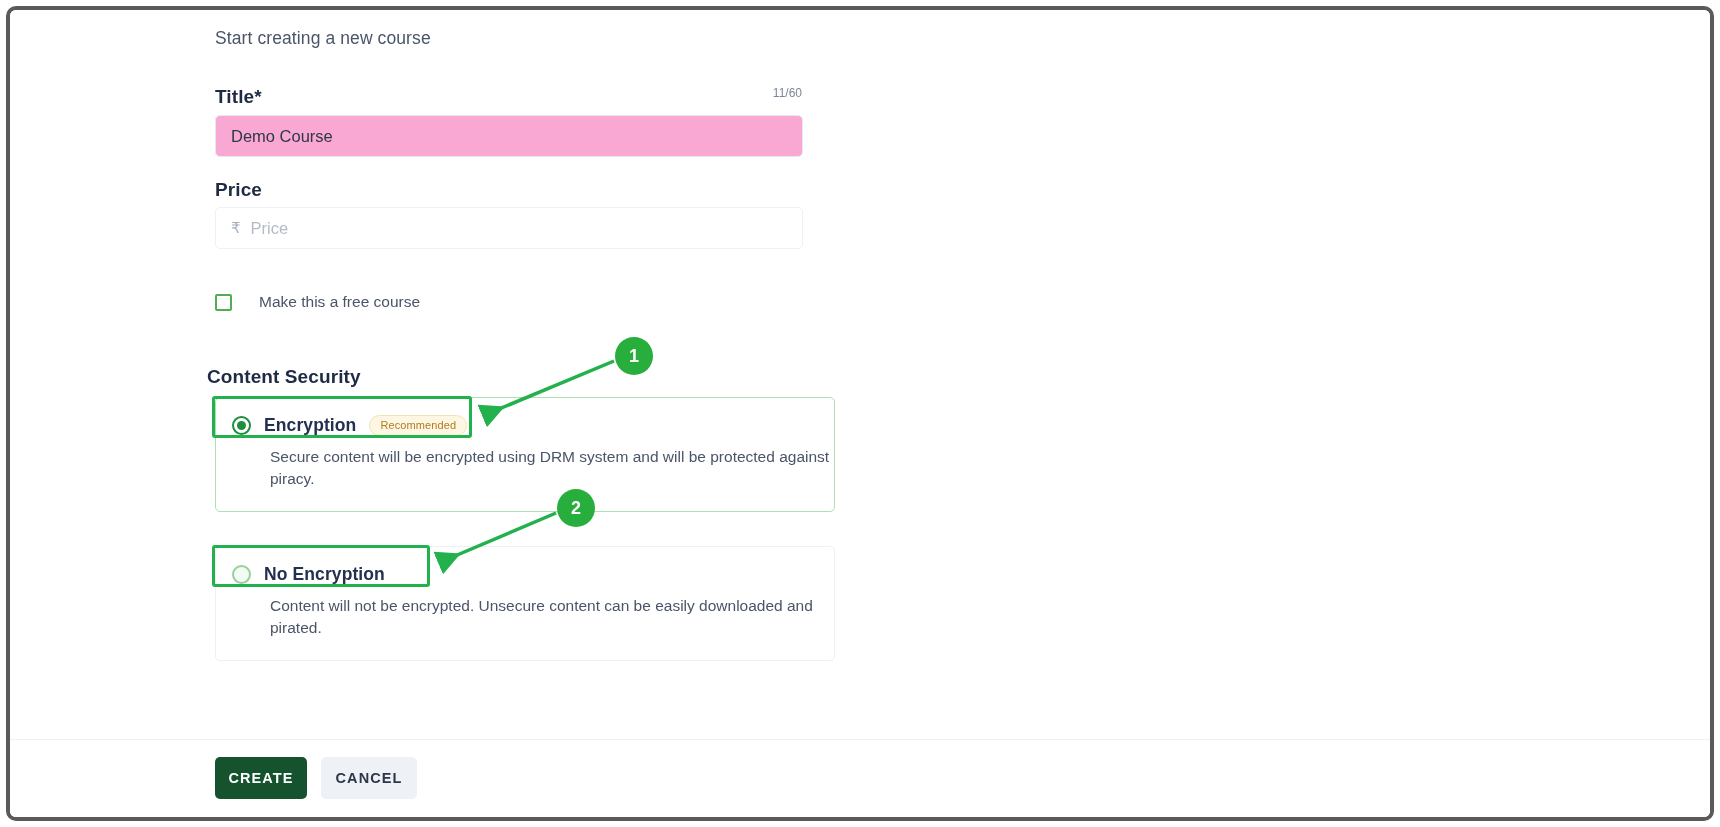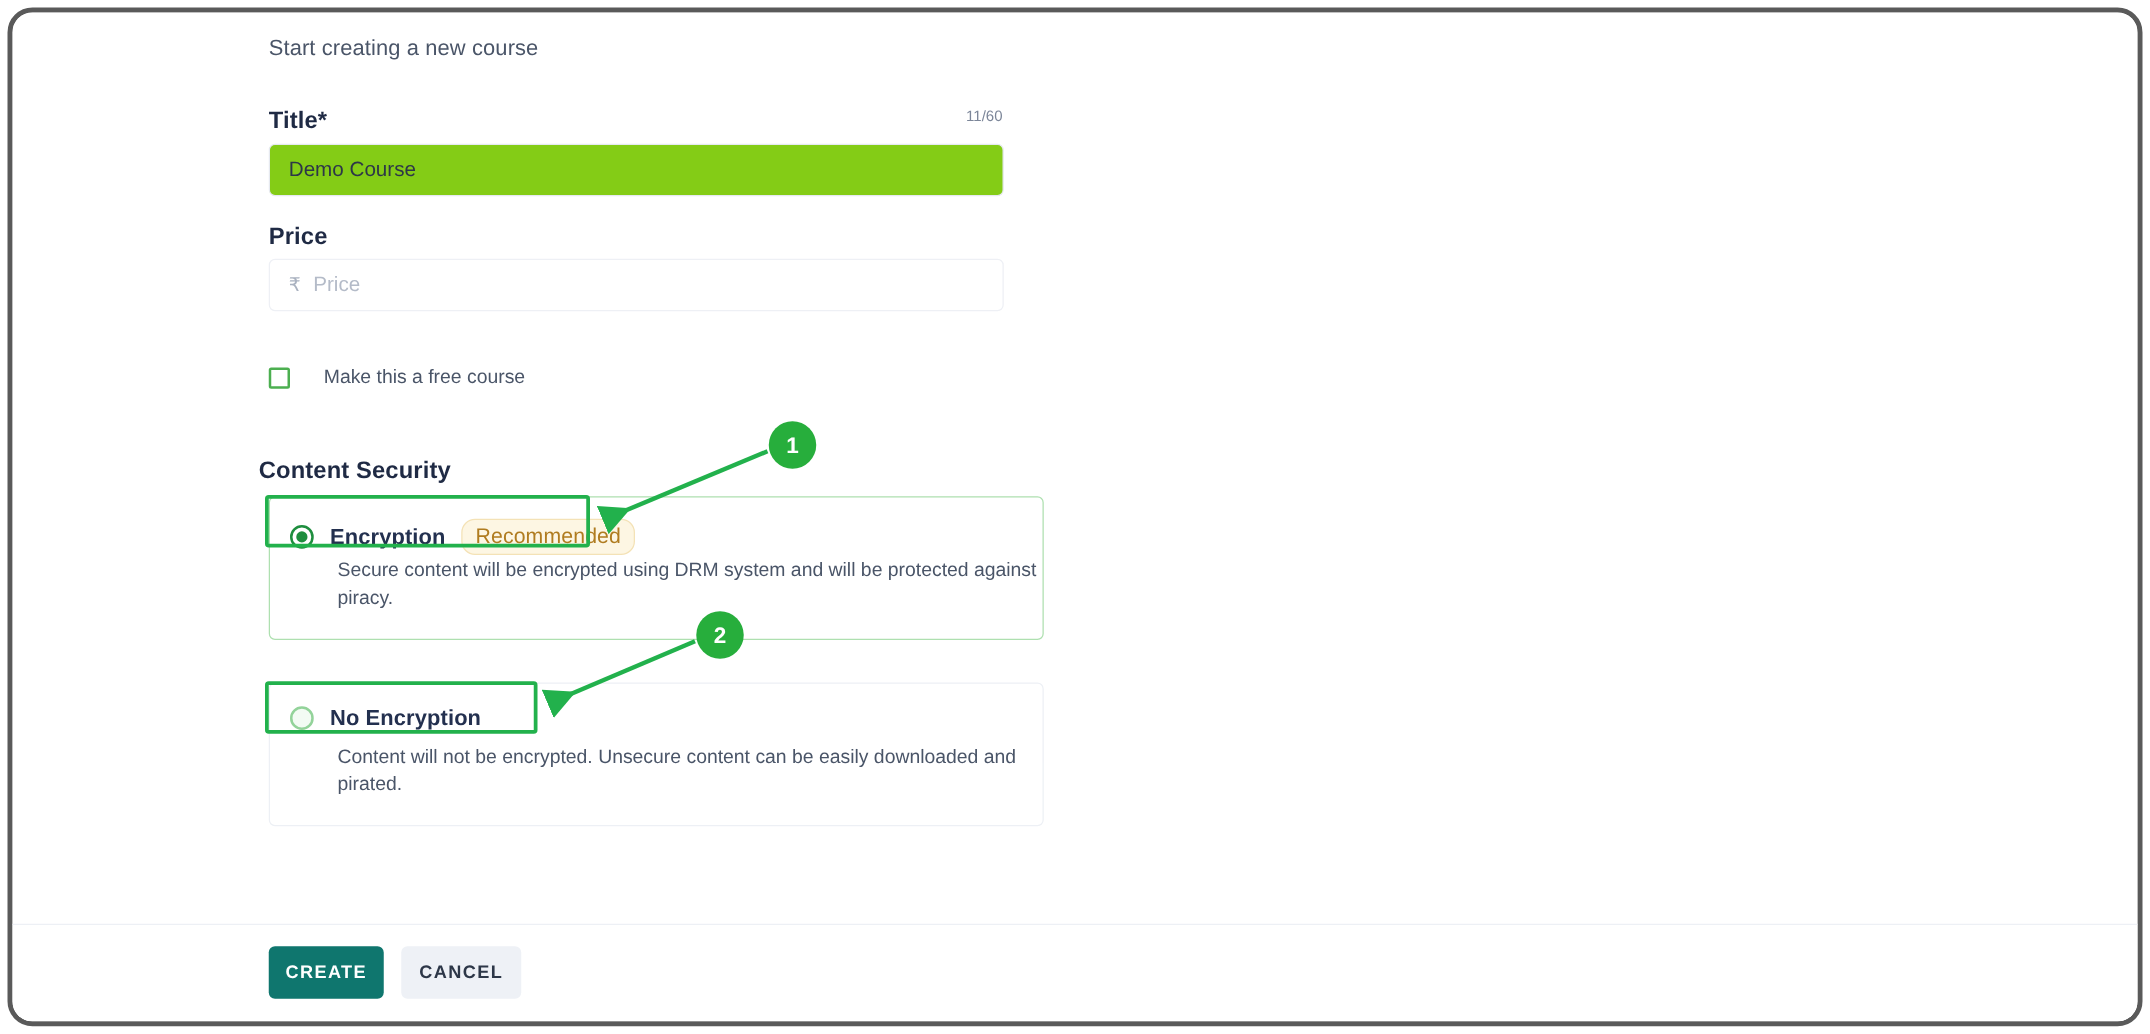--- a/index.html
+++ b/index.html
@@ -7,21 +7,21 @@
     margin: 0; padding: 0;
     width: 1720px; height: 827px;
     background: #ffffff;
     font-family: "Liberation Sans", sans-serif;
   }
   .outer-frame {
     position: absolute;
     left: 6px; top: 6px;
     width: 1708px; height: 815px;
     border: 4px solid #5a5a5a;
-    border-radius: 20px;
+    border-radius: 10px;
     background: #ffffff;
     overflow: hidden;
   }
   .dialog {
     position: absolute;
     left: 0; top: 0;
     width: 100%; height: 100%;
     background: #ffffff;
   }
   .dialog-body {
@@ -51,21 +51,21 @@
     text-align: right;
     font-size: 12px;
     color: #7c8699;
   }
   .text-input {
     position: absolute;
     left: 205px; top: 105px;
     width: 588px; height: 42px;
     border: 1px solid #e6e9f0;
     border-radius: 5px;
-    background: #84cc16;
+    background: #f9a8d4;
     display: flex;
     align-items: center;
     padding: 0 15px;
     font-size: 16.5px;
     color: #2d3748;
   }
   .price-label { position: absolute; left: 205px; top: 169px; }
   .price-input {
     position: absolute;
     left: 205px; top: 197px;
@@ -148,21 +148,21 @@
     border-radius: 50%;
     background: #1e8e3e;
   }
   .option-title {
     font-size: 17.5px;
     font-weight: bold;
     color: #23304f;
     letter-spacing: .1px;
   }
   .badge {
-    font-size: 17px;
+    font-size: 11px;
     color: #b07c20;
     background: #fdf6e3;
     border: 1px solid #f4e2b6;
     border-radius: 11px;
     padding: 3px 10px 4px;
     letter-spacing: .1px;
   }
   .option-desc {
     position: absolute;
     left: 54px; top: 48px;
@@ -189,21 +189,21 @@
     font-size: 14.5px;
     font-weight: bold;
     letter-spacing: 1.1px;
     cursor: pointer;
     border: none;
     font-family: "Liberation Sans", sans-serif;
   }
   .btn-create {
     left: 205px;
     width: 92px;
-    background: #0f766e;
+    background: #14532d;
     color: #ffffff;
   }
   .btn-cancel {
     left: 311px;
     width: 96px;
     background: #eef1f6;
     color: #2d3748;
   }
   
   .annot-layer {

